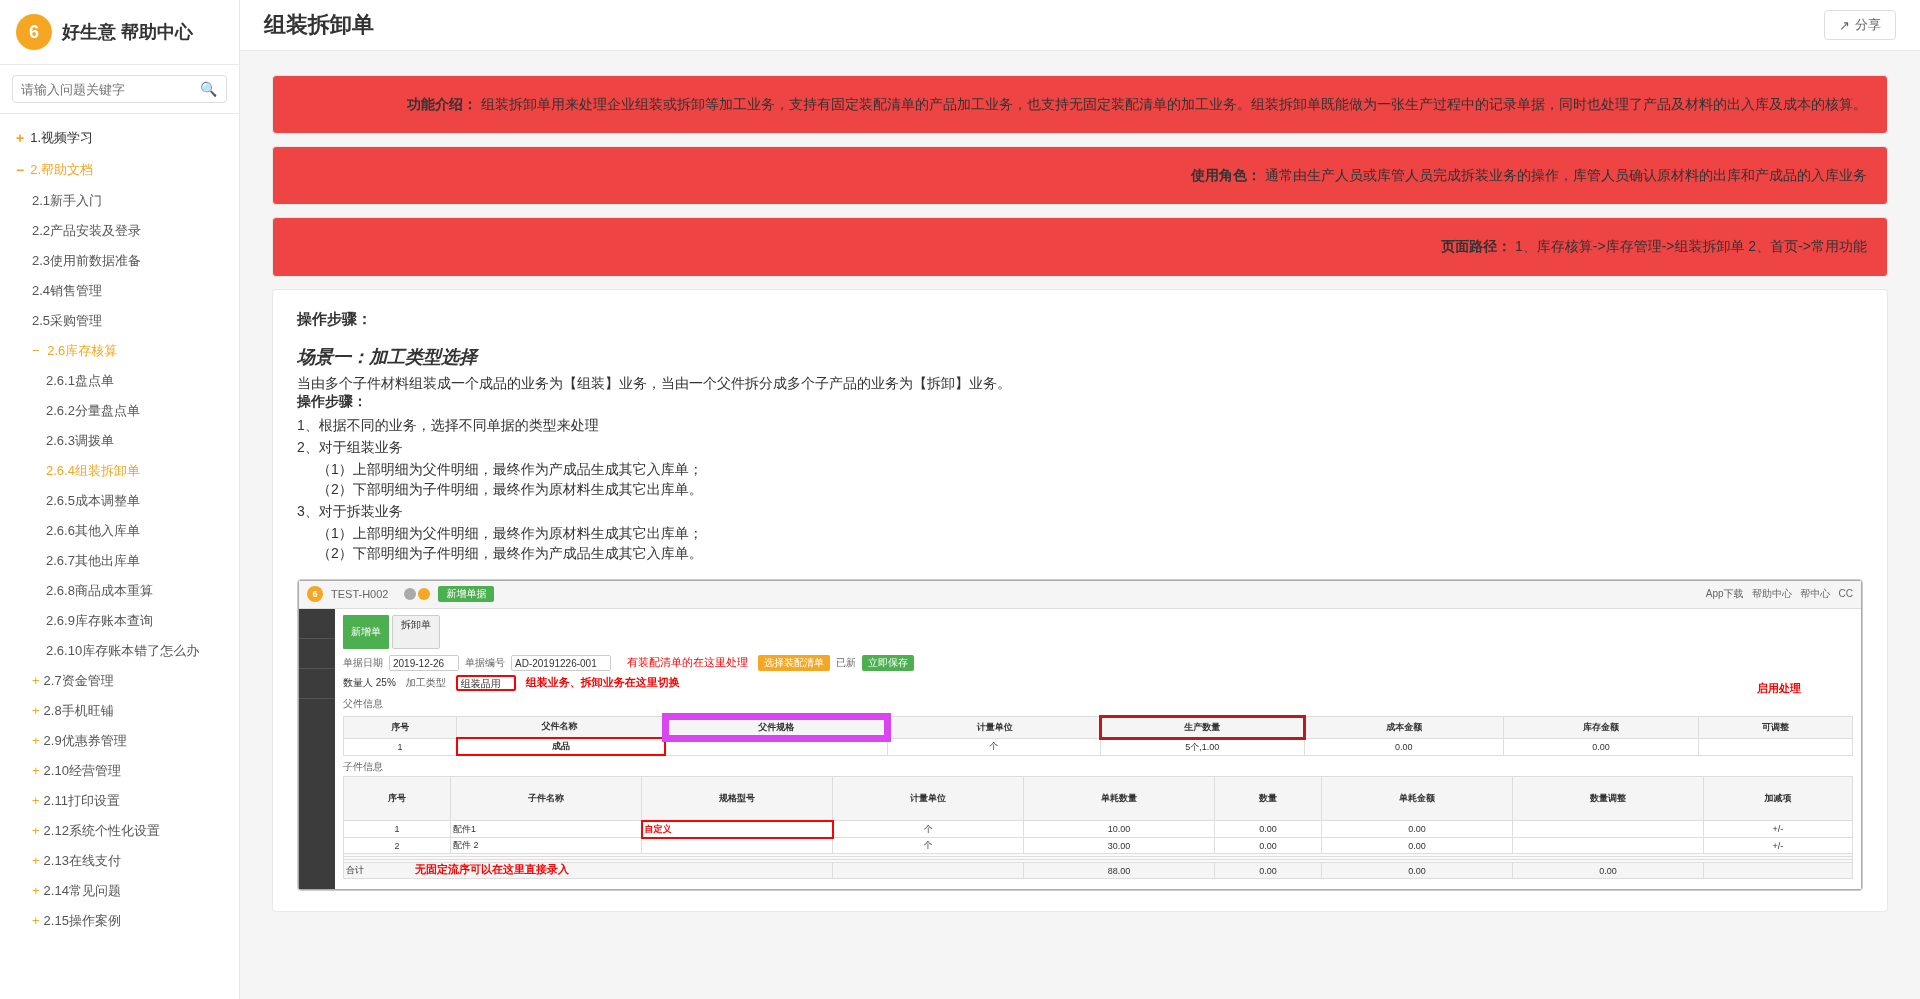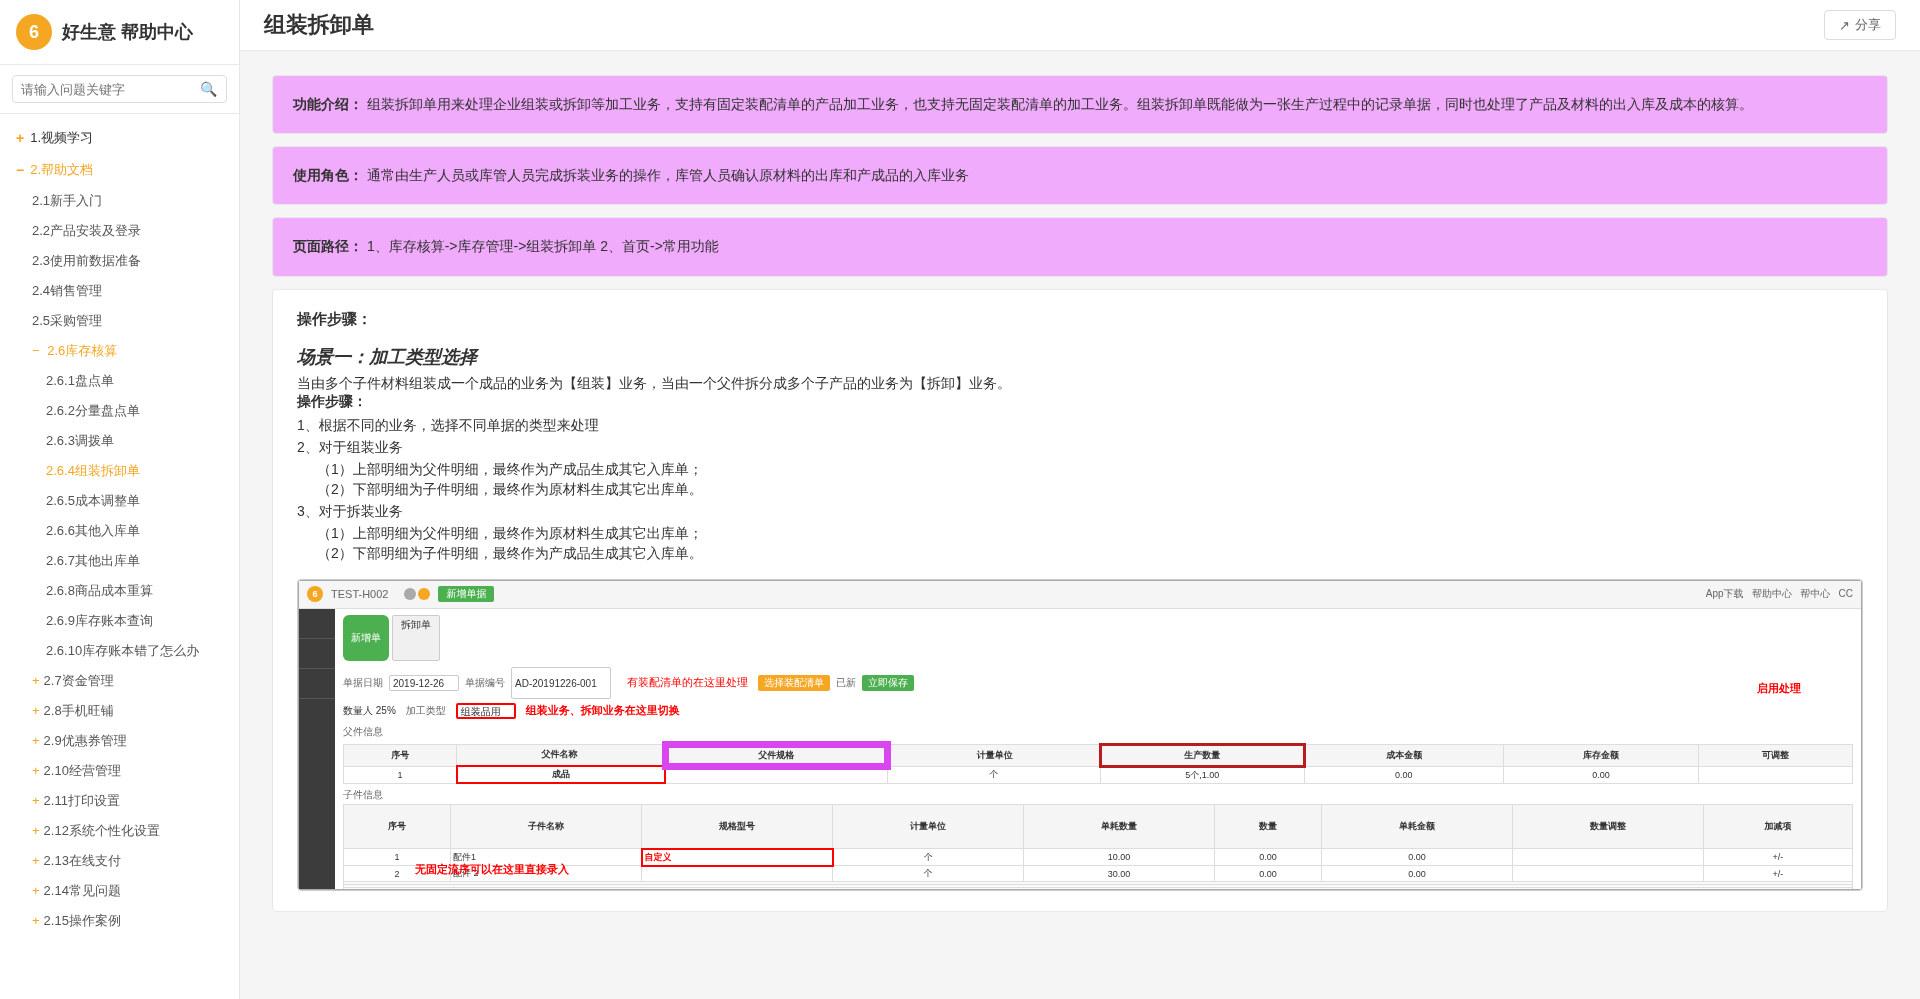--- a/index.html
+++ b/index.html
@@ -145,28 +145,29 @@
       color: #666;
       background: #fff;
     }
     #content-area {
       flex: 1;
       overflow-y: auto;
       padding: 24px 32px;
       background: #f5f5f5;
     }
     .content-card {
-      background: #f0abfc;
+      background: #ef4444;
       border: 1px solid #e8e8e8;
       border-radius: 4px;
       padding: 16px 20px;
       margin-bottom: 12px;
       line-height: 1.8;
       font-size: 14px;
       color: #333;
+      text-align: right;
     }
     .section-block {
       margin-bottom: 16px;
     }
     .indent1 { padding-left: 20px; }
     .bold { font-weight: bold; }
 
     
     .screenshot-container {
       margin-top: 10px;
@@ -314,29 +315,29 @@
 
             <div style="width:36px; background:#3c3c3c; flex-shrink:0;">
               <div style="height:30px;border-bottom:1px solid #555;"></div>
               <div style="height:30px;border-bottom:1px solid #555;"></div>
               <div style="height:30px;border-bottom:1px solid #555;"></div>
             </div>
 
             <div style="flex:1; padding:6px 8px; font-size:10px; overflow:hidden; background:#fff; position:relative;">
 
               <div style="display:flex; gap:3px; margin-bottom:6px;">
-                <div style="padding:16px 8px;background:#4CAF50;color:white;border-radius:6px;font-size:10px;cursor:pointer;">新增单</div>
+                <div style="padding:10px 8px;background:#4CAF50;color:white;border-radius:1px;font-size:10px;cursor:pointer;">新增单</div>
                 <div style="padding:2px 8px;background:#f0f0f0;border:1px solid #ccc;border-radius:2px;font-size:10px;cursor:pointer;">拆卸单</div>
               </div>
 
               <div style="display:flex;align-items:center;gap:6px;margin-bottom:4px;font-size:10px;">
                 <span style="color:#666;">单据日期</span>
                 <div style="border:1px solid #ccc;height:16px;padding:0 3px;font-size:10px;border-radius:2px;min-width:70px;background:#fff;line-height:16px;">2019-12-26</div>
                 <span style="color:#666;">单据编号</span>
-                <div style="border:1px solid #ccc;height:32px;padding:8px 3px;font-size:10px;border-radius:2px;min-width:100px;background:#fff;line-height:16px;">AD-20191226-001</div>
+                <div style="border:1px solid #ccc;height:16px;padding:0 3px;font-size:10px;border-radius:2px;min-width:100px;background:#fff;line-height:16px;">AD-20191226-001</div>
                 <span style="color:red;font-size:11px;margin-left:10px;">有装配清单的在这里处理</span>
                 <div style="background:#f5a623;color:white;padding:1px 6px;border-radius:2px;font-size:10px;margin-left:4px;">选择装配清单</div>
                 <span style="font-size:10px;color:#666;">已新</span>
                 <div style="background:#4CAF50;color:white;padding:1px 6px;border-radius:2px;font-size:10px;">立即保存</div>
               </div>
 
               <div style="display:flex;align-items:center;gap:10px;margin-bottom:6px;font-size:10px;">
                 <span>数量人 25%</span>
                 <span style="color:#666;">加工类型</span>
                 <div style="border:2px solid red;height:16px;padding:0 3px;font-size:10px;border-radius:2px;min-width:60px;background:#fff;line-height:14px;">组装品用</div>

